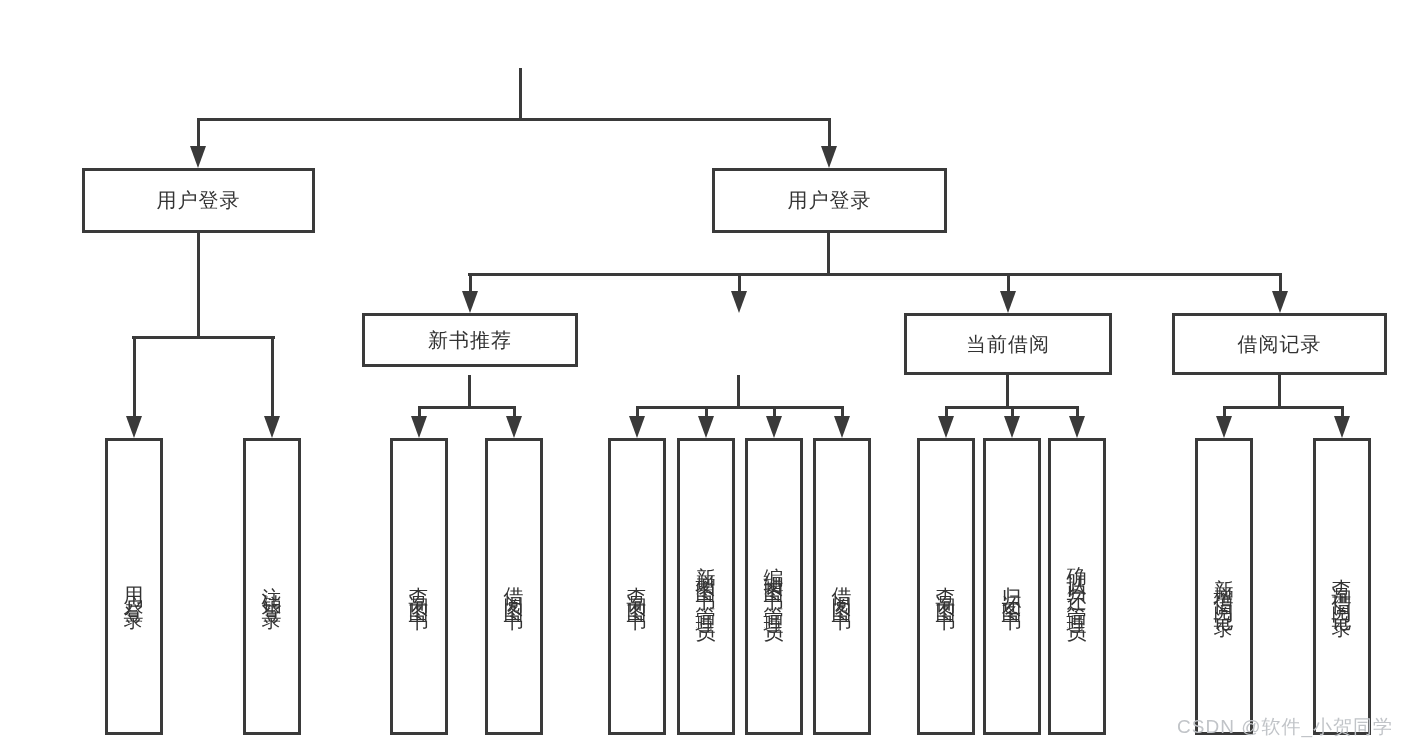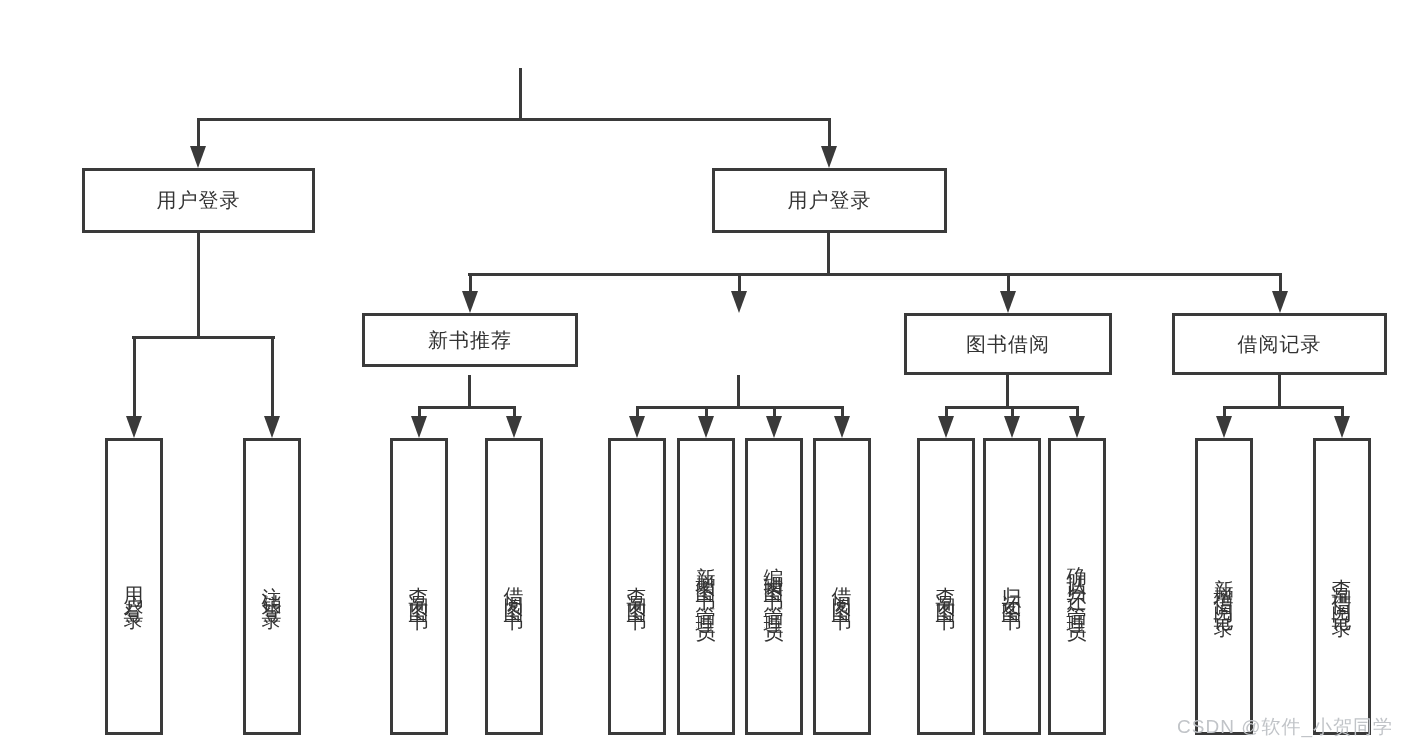--- a/index.html
+++ b/index.html
@@ -60,21 +60,21 @@
     <span>用户登录</span>
   </div>
   <div class="box" style="left:712px;top:168px;width:235px;height:65px">
     <span>用户登录</span>
   </div>
 
   <div class="box" style="left:362px;top:313px;width:216px;height:54px">
     <span>新书推荐</span>
   </div>
   <div class="box" style="left:904px;top:313px;width:208px;height:62px">
-    <span>图书借阅</span>
+    <span>当前借阅</span>
   </div>
   <div class="box" style="left:1172px;top:313px;width:215px;height:62px">
     <span>借阅记录</span>
   </div>
 
   <div class="box leaf" style="left:105px">
     <span class="vtext">用户登录</span>
   </div>
   <div class="box leaf" style="left:243px">
     <span class="vtext">注销登录</span>

